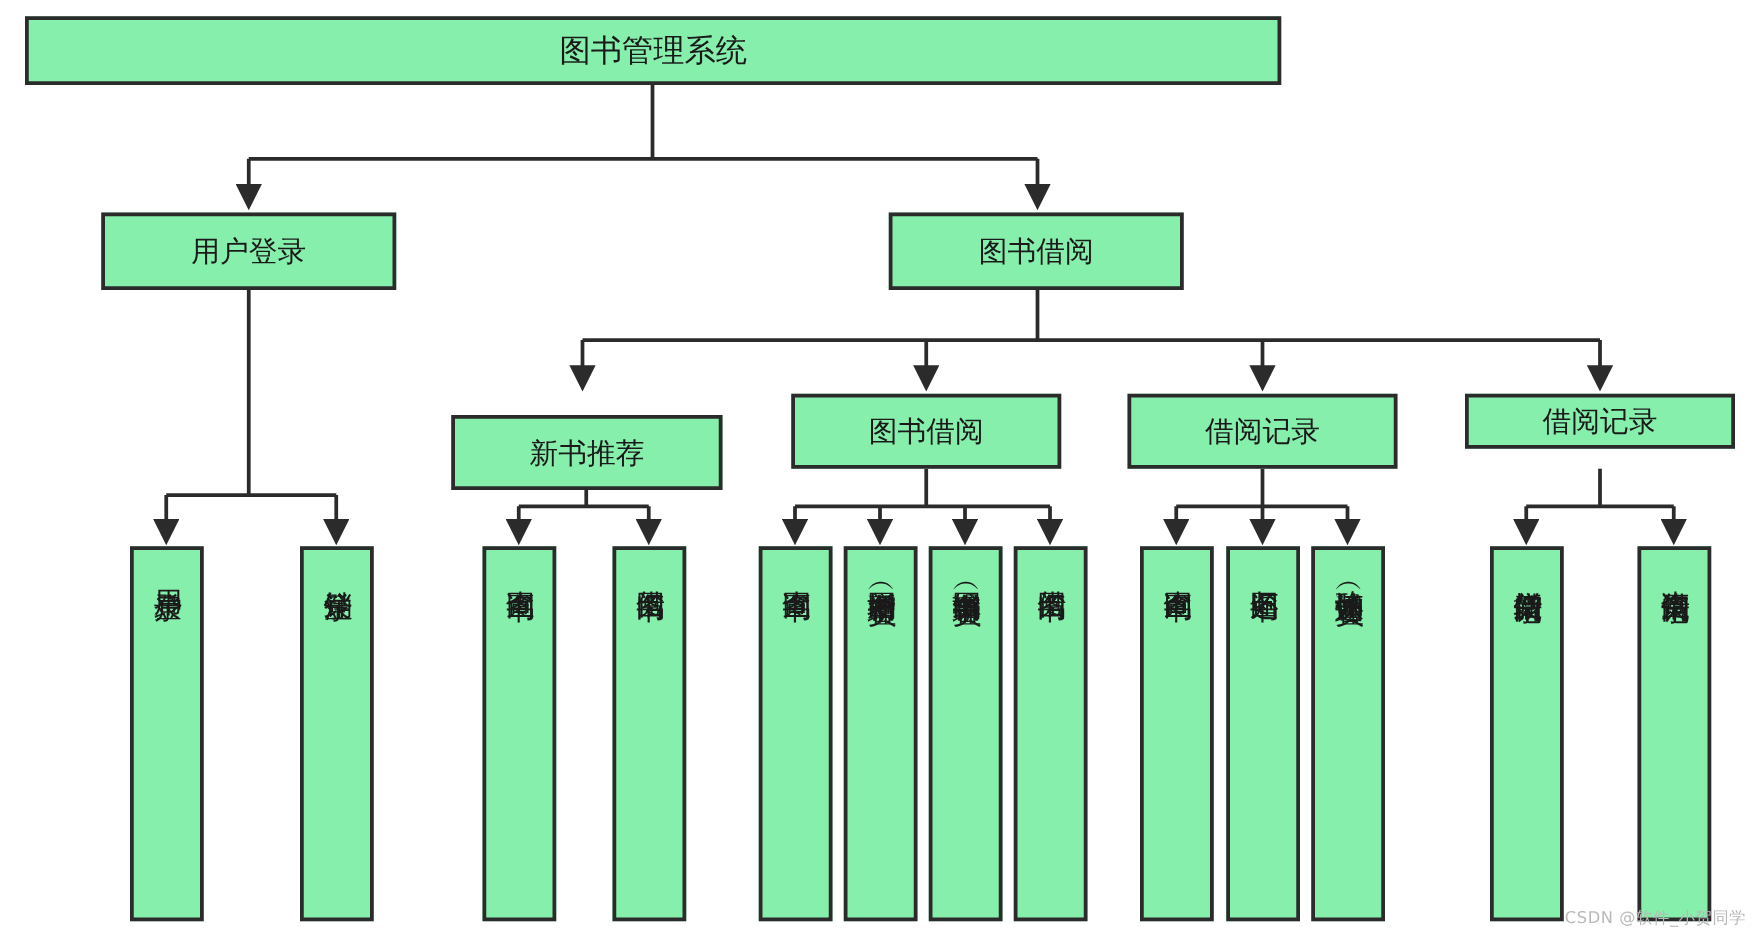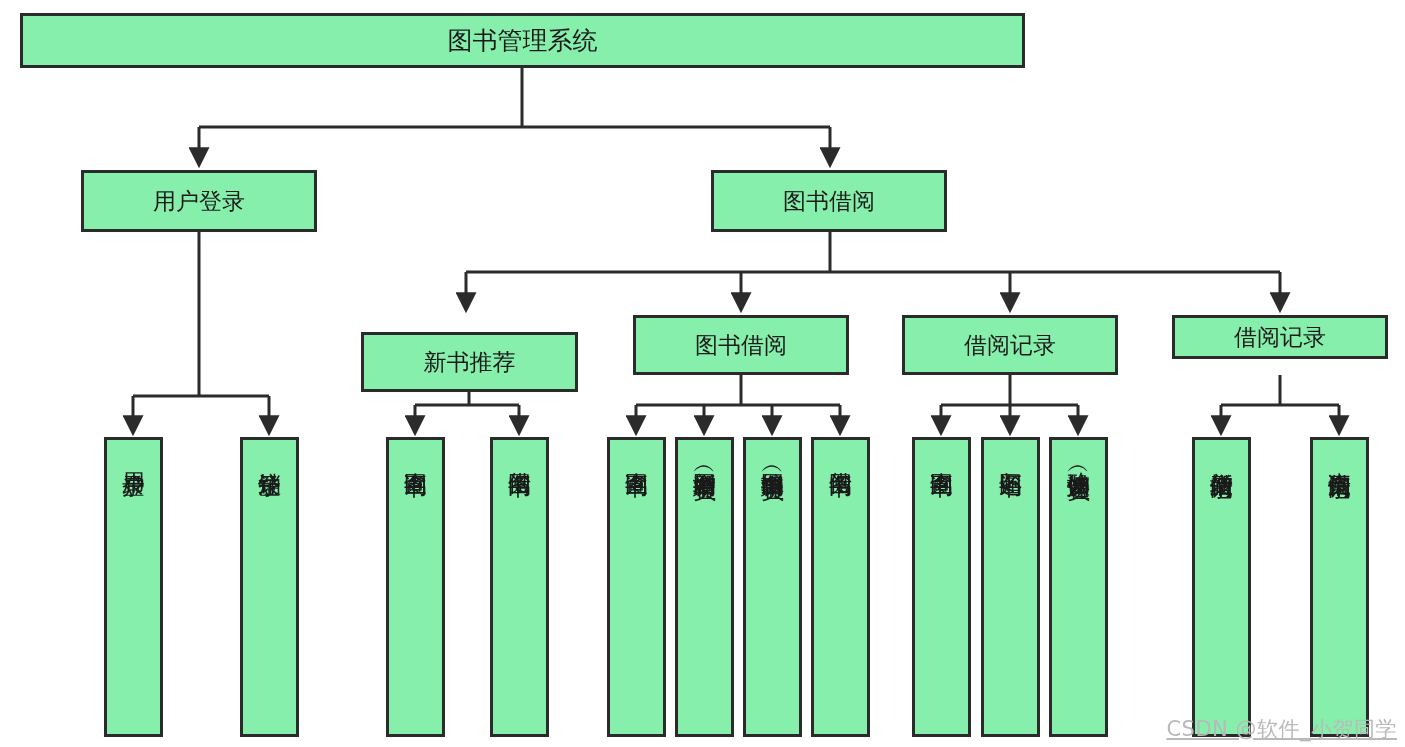--- a/index.html
+++ b/index.html
@@ -28,22 +28,22 @@
     text-orientation:upright;
     font-size:23px;
     line-height:1.18;
     letter-spacing:1px;
     white-space:nowrap;
     color:#1a1a1a;
   }
   .htext{white-space:nowrap;}
   #watermark{
     position:absolute;right:8px;bottom:4px;
-    font-size:21px;color:#b9b9b9;letter-spacing:0.5px;
-    white-space:nowrap;pointer-events:none;text-decoration:underline;
+    font-size:13px;color:#b9b9b9;letter-spacing:0.5px;
+    white-space:nowrap;pointer-events:none;
   }
   svg#edges{position:absolute;left:0;top:0;width:1405px;height:747px;pointer-events:none;}
 </style>
 </head>
 <body>
 
 <div id="diagram">
 
   <svg id="edges" viewBox="0 0 1405 747" xmlns="http://www.w3.org/2000/svg">
     <defs>

